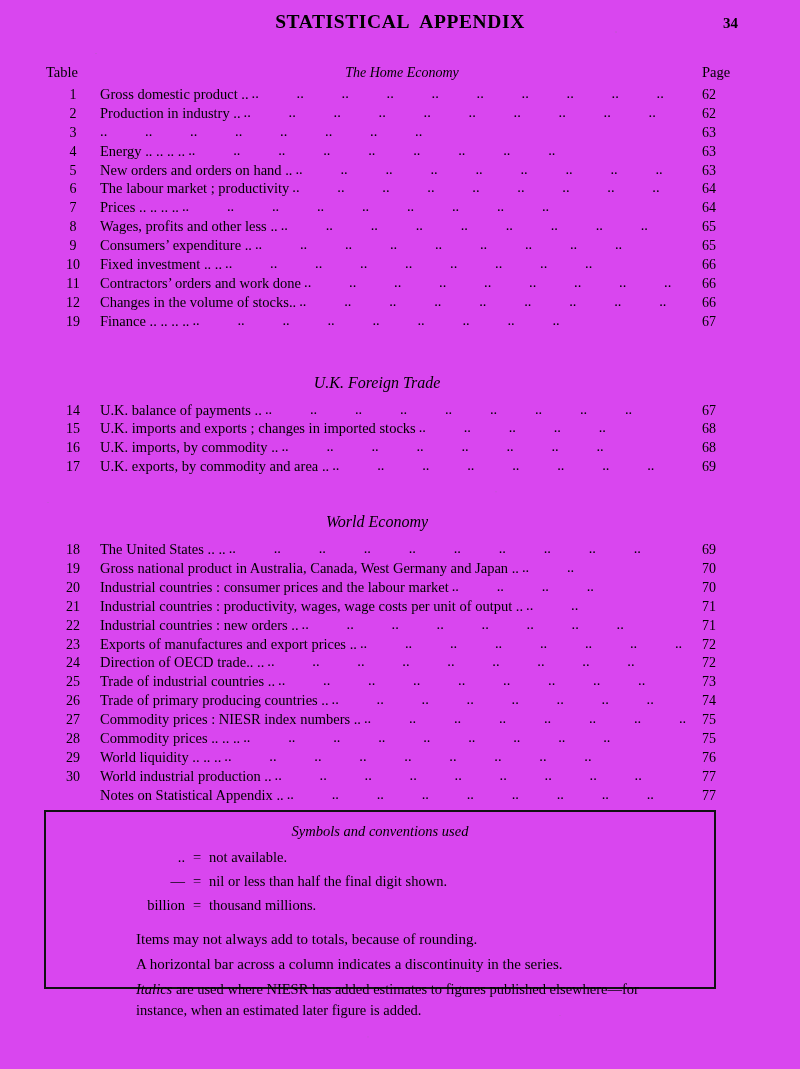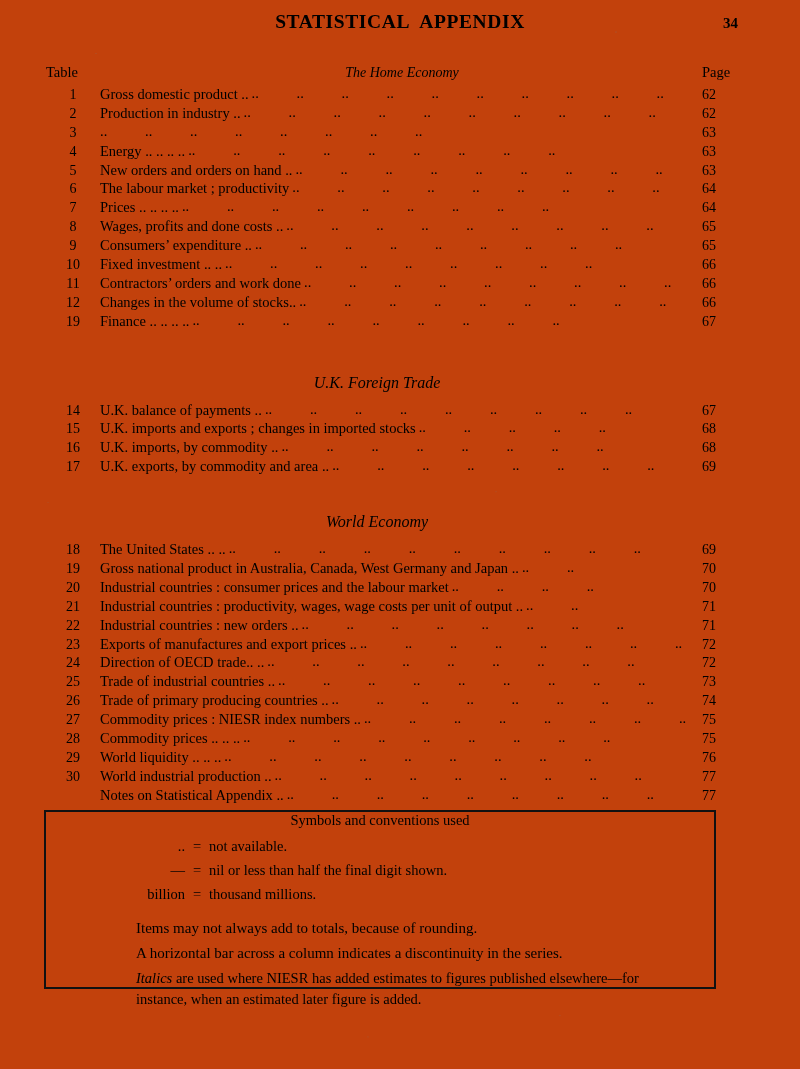--- a/index.html
+++ b/index.html
@@ -14,21 +14,21 @@
     position: relative;
     overflow: hidden;
     font-family: "Liberation Serif", "DejaVu Serif", serif;
     color: #000000;
     -webkit-font-smoothing: none;
   }
 
   .page {
     position: absolute;
     inset: 0;
-    background: #c2410c;
+    background: #d946ef;
   }
 
   
   .speckle {
     position: absolute;
     inset: 0;
     pointer-events: none;
     opacity: .55;
     background-image:
       radial-gradient(circle at 12% 5%, rgba(120,120,120,.30) 0 .7px, transparent 1px),
@@ -136,21 +136,23 @@
     left: 44px;
     top: 810px;
     width: 672px;
     height: 179px;
     border: 2px solid #111;
     box-sizing: border-box;
     background: transparent;
   }
   .symbols-title {
     text-align: center;
-    font-size: 14.5px;
+    font-style: italic;
+    font-size: 14.5px;
+    margin-top: 11px;
   }
   .sym-list {
     margin-top: 9px;
     padding-left: 0;
   }
   .sym-row {
     display: flex;
     align-items: baseline;
     font-size: 14.5px;
     height: 24px;
@@ -231,21 +233,21 @@
           <div class="pageno">64</div>
         </div>
         <div class="entry">
           <div class="num">7</div>
           <div class="title">Prices      ..      ..      ..      ..</div>
           <div class="leaders"><span>..</span><span>..</span><span>..</span><span>..</span><span>..</span><span>..</span><span>..</span><span>..</span><span>..</span></div>
           <div class="pageno">64</div>
         </div>
         <div class="entry">
           <div class="num">8</div>
-          <div class="title">Wages, profits and done costs   ..</div>
+          <div class="title">Wages, profits and other less   ..</div>
           <div class="leaders"><span>..</span><span>..</span><span>..</span><span>..</span><span>..</span><span>..</span><span>..</span><span>..</span><span>..</span></div>
           <div class="pageno">65</div>
         </div>
         <div class="entry">
           <div class="num">9</div>
           <div class="title">Consumers’ expenditure  ..</div>
           <div class="leaders"><span>..</span><span>..</span><span>..</span><span>..</span><span>..</span><span>..</span><span>..</span><span>..</span><span>..</span></div>
           <div class="pageno">65</div>
         </div>
         <div class="entry">

